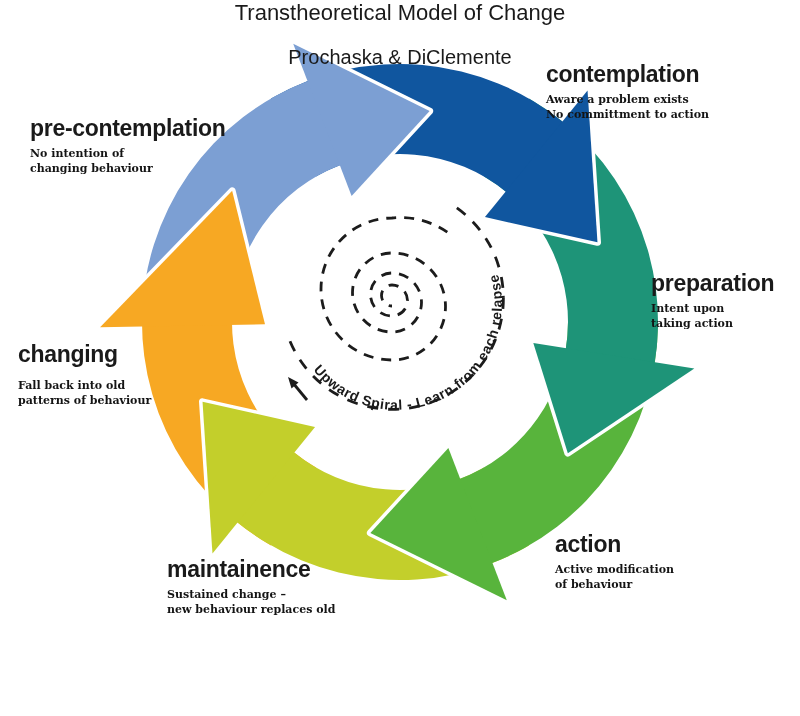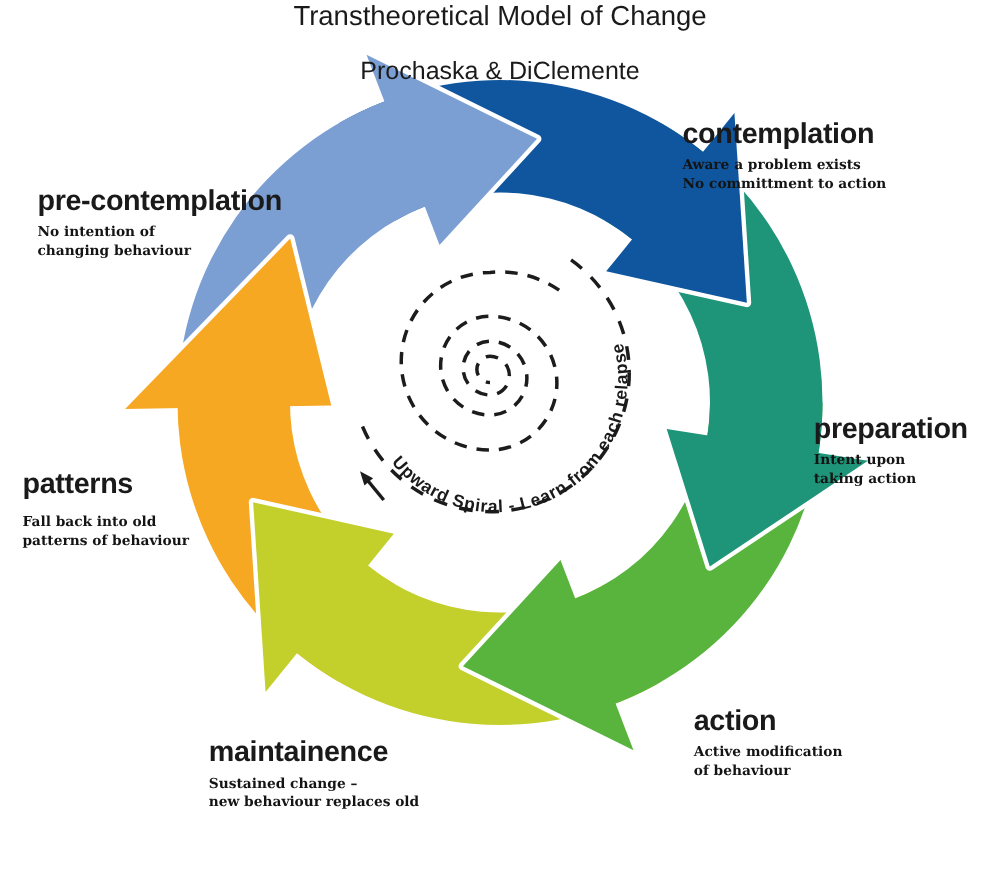--- a/index.html
+++ b/index.html
@@ -4,21 +4,21 @@
 <style>
   html,body{margin:0;padding:0;background:#ffffff;}
   .canvas{
     position:relative;width:800px;height:716px;background:#ffffff;overflow:hidden;
     font-family:"Liberation Sans",sans-serif;
   }
   .diagram-svg{position:absolute;left:0;top:0;}
   .stage{position:absolute;color:#1a1a1a;}
   .stage-name{
     font-family:"Liberation Sans",sans-serif;font-weight:bold;font-size:23px;
-    letter-spacing:-0.3px;line-height:1.05;color:#1a1a1a;margin-top:32px;
+    letter-spacing:-0.3px;line-height:1.05;color:#1a1a1a;
   }
   .stage-desc{
     font-family:"DejaVu Serif",serif;font-weight:bold;font-size:11px;
     line-height:1.32;margin-top:7px;white-space:pre-line;color:#141414;
   }
   .title-block{position:absolute;left:0;right:0;top:637;text-align:center;color:#1a1a1a;}
   .title-main{font-family:"Liberation Sans",sans-serif;font-weight:normal;font-size:22px;}
   .title-sub{font-family:"Liberation Sans",sans-serif;font-weight:normal;font-size:20px;margin-top:20px;}
   .spiral-stroke{fill:none;stroke:#1c1c1c;stroke-width:2.8;}
   .head-edge{fill:none;stroke:#ffffff;stroke-width:7;stroke-linejoin:round;}
@@ -87,40 +87,40 @@
     <div class="stage-desc">No intention of
 changing behaviour</div>
   </div>
 
   <div class="stage" style="left:546px;top:62px;">
     <div class="stage-name">contemplation</div>
     <div class="stage-desc">Aware a problem exists
 No committment to action</div>
   </div>
 
-  <div class="stage" style="left:651px;top:298px;">
+  <div class="stage" style="left:651px;top:271px;">
     <div class="stage-name">preparation</div>
     <div class="stage-desc">Intent upon
 taking action</div>
   </div>
 
   <div class="stage" style="left:555px;top:532px;">
     <div class="stage-name">action</div>
     <div class="stage-desc">Active modification
 of behaviour</div>
   </div>
 
   <div class="stage" style="left:167px;top:557px;">
     <div class="stage-name">maintainence</div>
     <div class="stage-desc">Sustained change –
 new behaviour replaces old</div>
   </div>
 
   <div class="stage" style="left:18px;top:342px;">
-    <div class="stage-name">patterns</div>
+    <div class="stage-name">changing</div>
     <div class="stage-desc" style="margin-top:13px;">Fall back into old
 patterns of behaviour</div>
   </div>
 
   <div class="title-block">
     <div class="title-main">Transtheoretical Model of Change</div>
     <div class="title-sub">Prochaska &amp; DiClemente</div>
   </div>
 
 </div>

